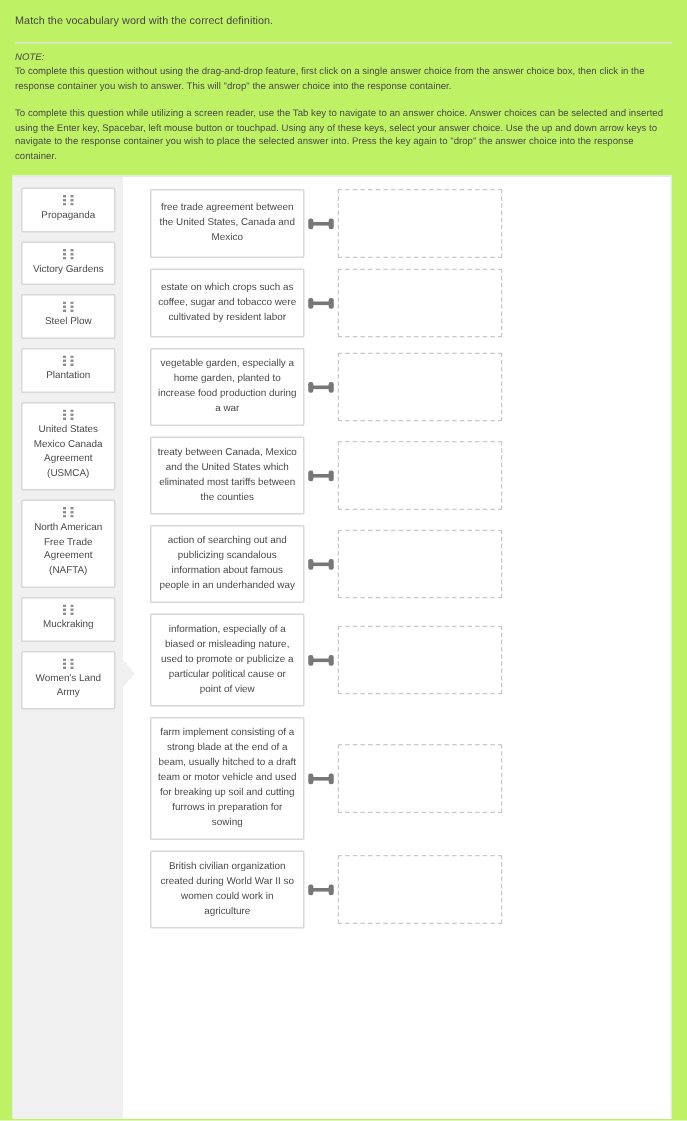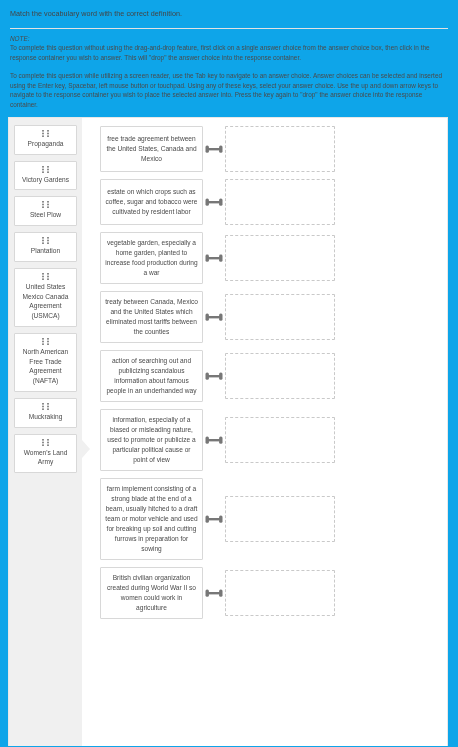--- a/index.html
+++ b/index.html
@@ -13,21 +13,21 @@
   body {
     width: 458px;
     min-height: 747px;
     overflow: hidden;
   }
 
   .page {
     position: relative;
     width: 458px;
     min-height: 747px;
-    background: #0ea5e9;
+    background: #bef264;
   }
 
   
   .prompt-area {
     padding: 9px 10px 0 10px;
   }
   .question-stem {
     font-size: 7.2px;
     line-height: 1.45;
     color: #444444;

